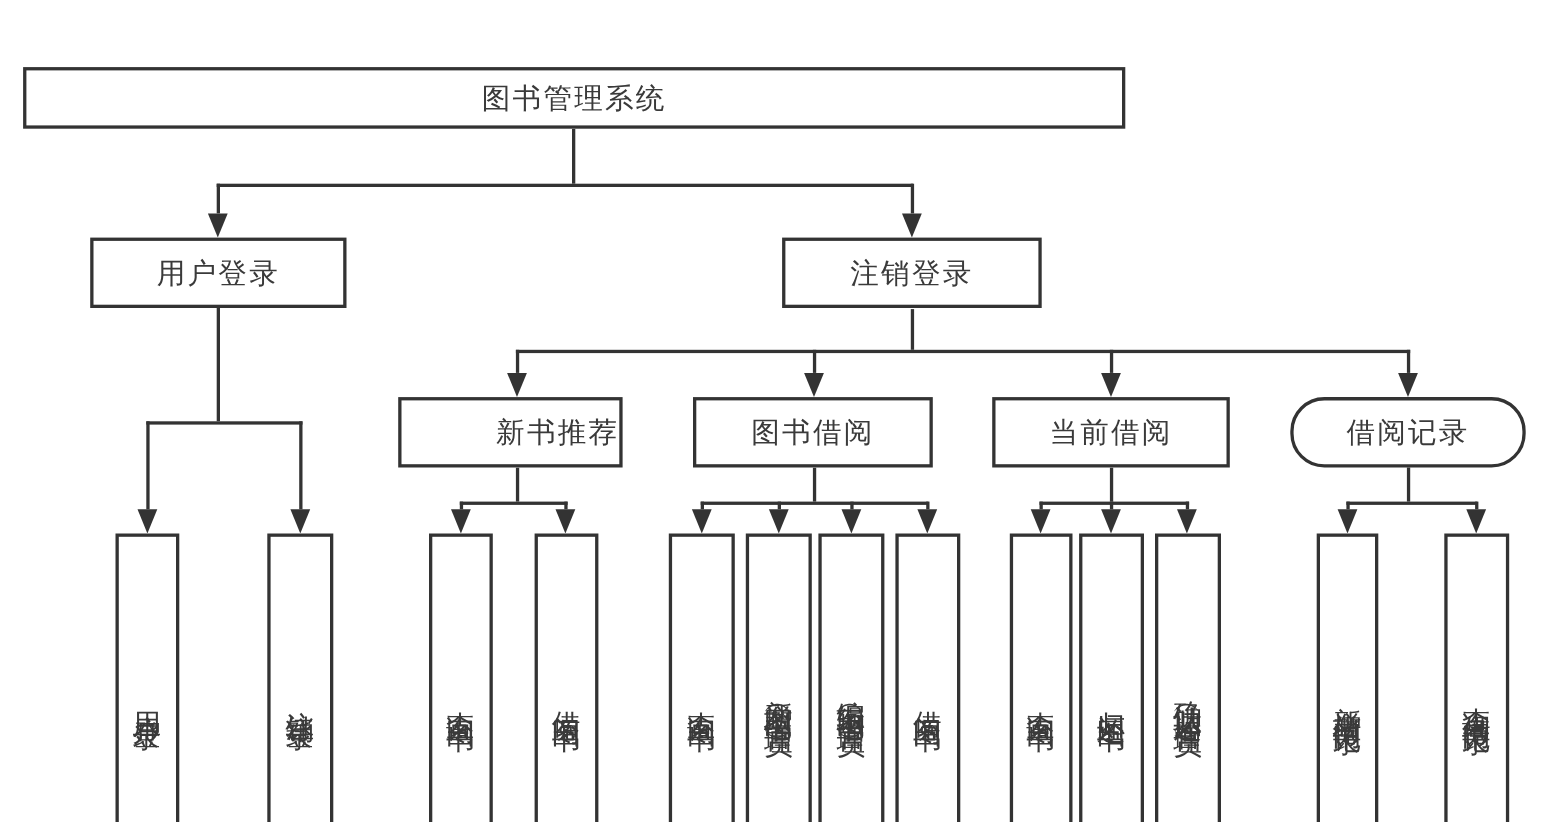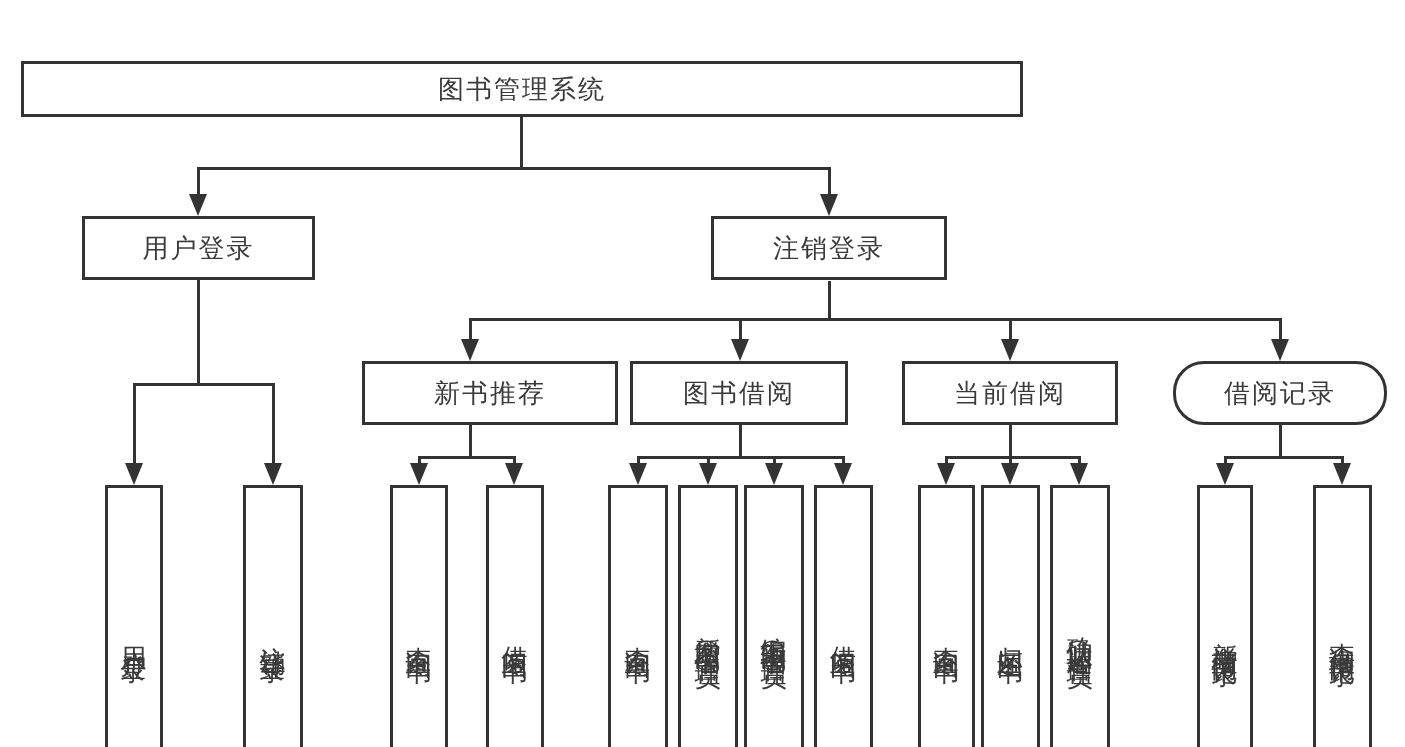--- a/index.html
+++ b/index.html
@@ -117,21 +117,21 @@
   <div class="hl" style="left:469px; top:270px; width:813px;"></div>
   <div class="vl" style="left:469px;  top:270px; height:21px;"></div>
   <div class="ar" style="left:461px;  top:291px;"></div>
   <div class="vl" style="left:739px;  top:270px; height:21px;"></div>
   <div class="ar" style="left:731px;  top:291px;"></div>
   <div class="vl" style="left:1009px; top:270px; height:21px;"></div>
   <div class="ar" style="left:1001px; top:291px;"></div>
   <div class="vl" style="left:1279px; top:270px; height:21px;"></div>
   <div class="ar" style="left:1271px; top:291px;"></div>
 
-  <div class="box" style="left:362px; top:313px; width:256px; height:64px;">
+  <div class="box" style="left:362px; top:313px; width:204px; height:64px;justify-content:flex-end;">
     <span>新书推荐</span>
   </div>
   <div class="box" style="left:902px; top:313px; width:216px; height:64px;">
     <span>当前借阅</span>
   </div>
   <div class="box" style="left:630px; top:313px; width:218px; height:64px;">
     <span>图书借阅</span>
   </div>
   <div class="box" style="left:1173px; top:313px; width:214px; height:64px;border-radius:31px;">
     <span>借阅记录</span>

